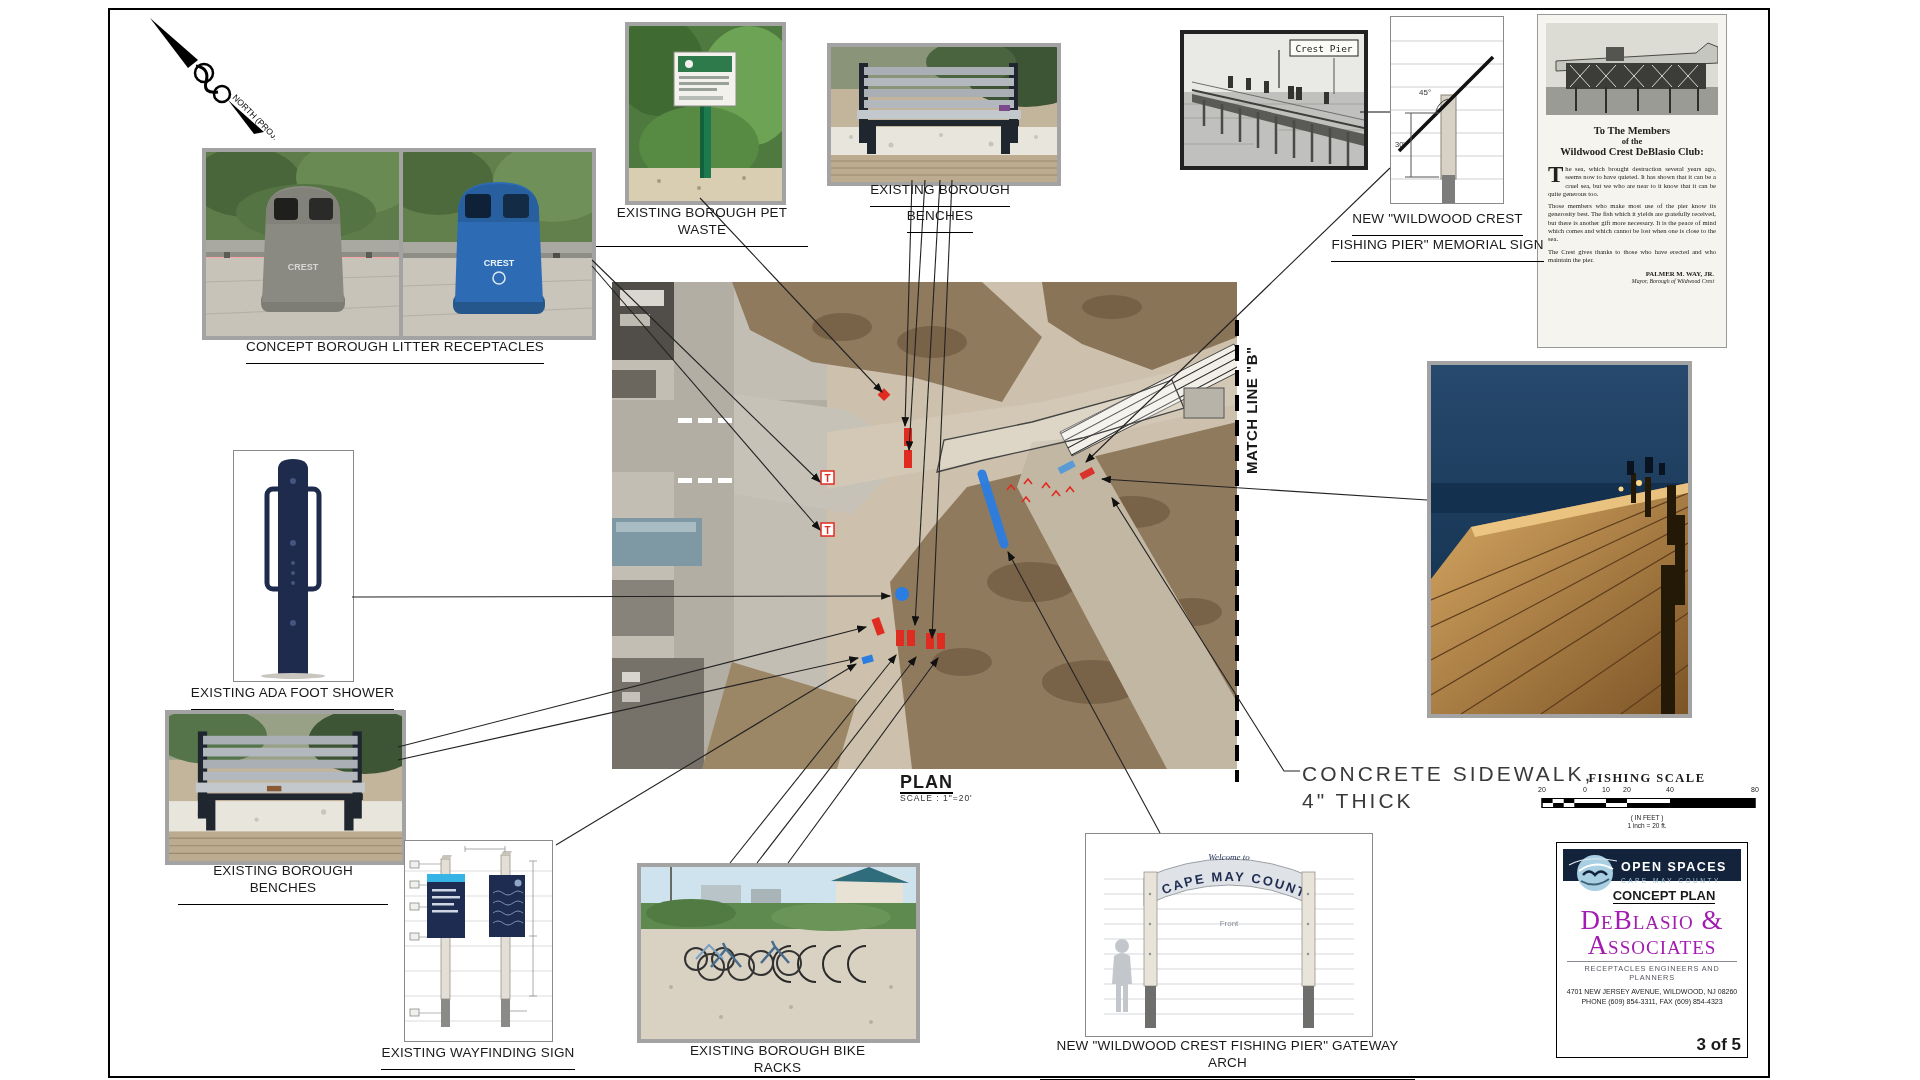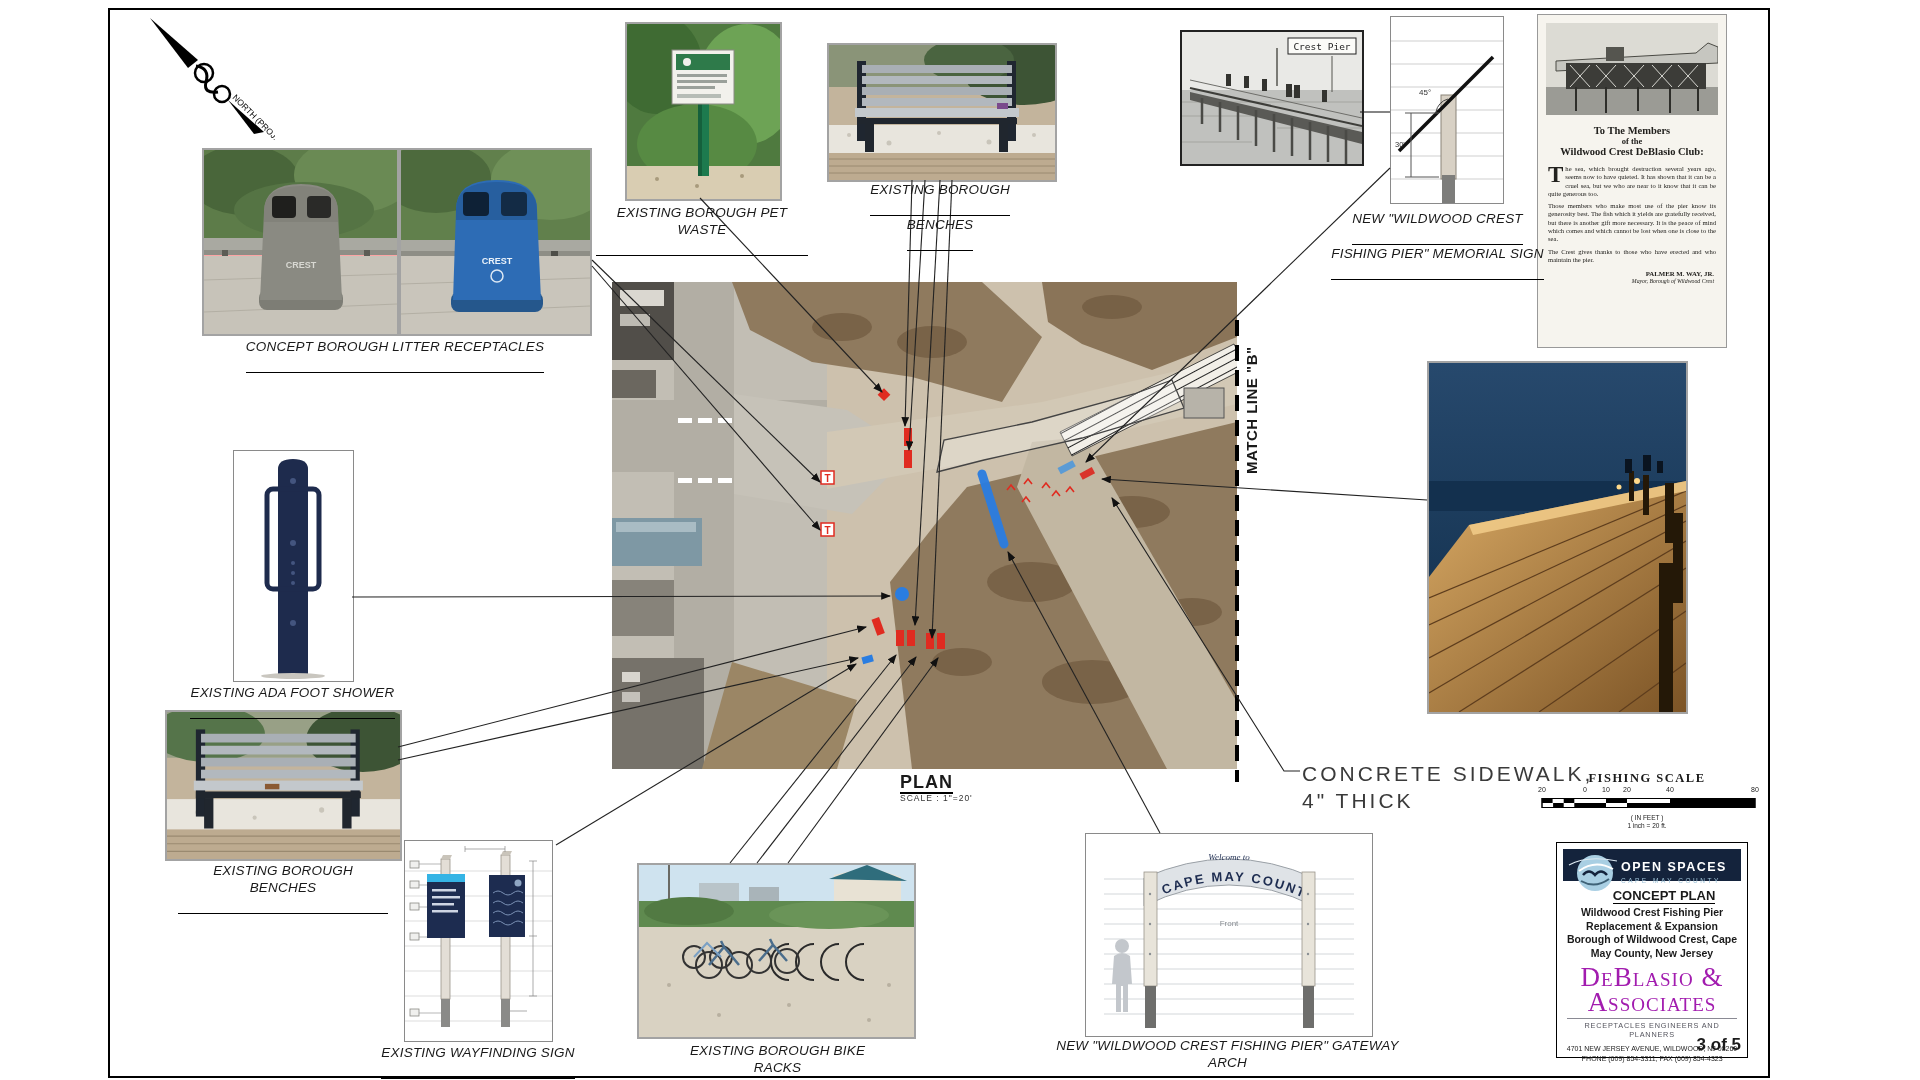--- a/index.html
+++ b/index.html
@@ -1,23 +1,23 @@
 <!DOCTYPE html>
 <html><head>
 <meta charset="utf-8">
 <style>
   html,body{margin:0;padding:0;background:#fff;}
   #sheet{position:relative;width:1920px;height:1080px;background:#fff;overflow:hidden;
          font-family:"Liberation Sans",sans-serif;color:#1a1a1a;}
   .abs{position:absolute;}
   .border-frame{left:108px;top:8px;width:1658px;height:1066px;border:2.5px solid #000;z-index:0;}
-  .photo{position:absolute;border:2px solid #a3a3a3;overflow:hidden;background:#fca5a5;z-index:2;}
+  .photo{position:absolute;border:4px solid #a3a3a3;overflow:hidden;background:#fca5a5;z-index:2;}
   .drawing{position:absolute;border:1px solid #8a8a8a;background:#fff;overflow:hidden;z-index:2;}
   .lbl{position:absolute;text-align:center;font-size:13.5px;letter-spacing:.2px;z-index:4;line-height:17px;}
-  .lbl span{display:inline-block;border-bottom:1.2px solid #000;padding-bottom:17px;font-style:italic;}
+  .lbl span{display:inline-block;border-bottom:1.2px solid #000;padding-bottom:8px;}
   .overlay{position:absolute;left:0;top:0;z-index:3;pointer-events:none;}
   .plan-title{font-weight:bold;font-size:18px;letter-spacing:1px;}
   .plan-title span{border-bottom:2px solid #000;}
   .plan-scale{font-size:8.5px;letter-spacing:1px;color:#333;}
   .matchline-text{position:absolute;left:1243px;top:474px;transform:rotate(-90deg);transform-origin:0 0;
      font-weight:bold;font-size:15px;letter-spacing:.5px;white-space:nowrap;z-index:4;}
   .concrete-note{position:absolute;left:1302px;top:760px;font-size:21px;letter-spacing:3px;color:#3a3a3a;
      line-height:27px;z-index:4;}
   .article{position:absolute;left:1537px;top:14px;width:188px;height:332px;background:#f6f4ee;
      border:1px solid #999;z-index:2;font-family:"Liberation Serif",serif;color:#22211e;}
@@ -622,26 +622,20 @@
         <circle cx="28" cy="24" r="18" fill="#a9cfe3"></circle>
         <path d="M12,22 Q28,10 46,20" stroke="#fff" stroke-width="2" fill="none"></path>
         <path d="M16,26 q6,-7 12,0 q6,-7 12,0" stroke="#14233c" stroke-width="2.5" fill="none"></path>
         <path d="M14,32 Q28,40 42,30" stroke="#3f6277" stroke-width="2" fill="none"></path>
         <path d="M2,16 Q20,6 50,12" stroke="#dce9f2" stroke-width="1.2" fill="none"></path>
       </svg>
       <div class="t1">OPEN SPACES</div>
       <div class="t2">CAPE MAY COUNTY</div>
     </div>
     <div class="tb-doc"><span>CONCEPT PLAN</span></div>
-    <div class="tb-proj">
-      <div>Wildwood Crest Fishing Pier</div>
-      <div>Replacement &amp; Expansion</div>
-      <div>Borough of Wildwood Crest, Cape</div>
-      <div>May County, New Jersey</div>
-    </div>
     <div class="tb-firm">
       <div>DeBlasio &amp;</div>
       <div>Associates</div>
     </div>
     <div class="tb-tag">RECEPTACLES ENGINEERS AND PLANNERS</div>
     <div class="tb-addr">
       <div>4701 NEW JERSEY AVENUE, WILDWOOD, NJ 08260</div>
       <div>PHONE (609) 854-3311, FAX (609) 854-4323</div>
     </div>
     <div class="pagenum">3 of 5</div>

